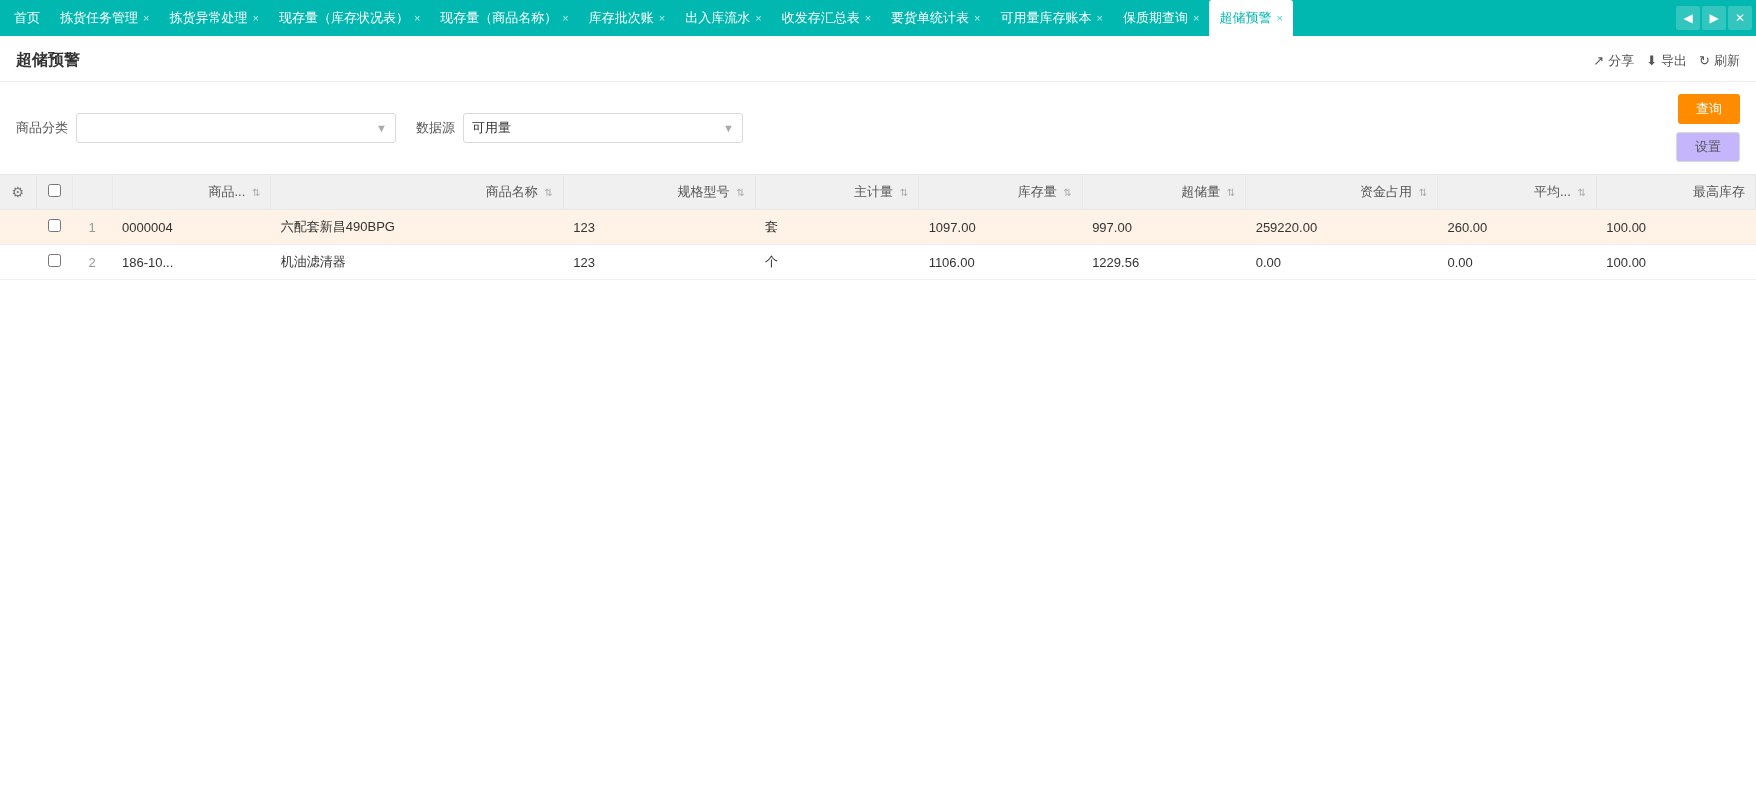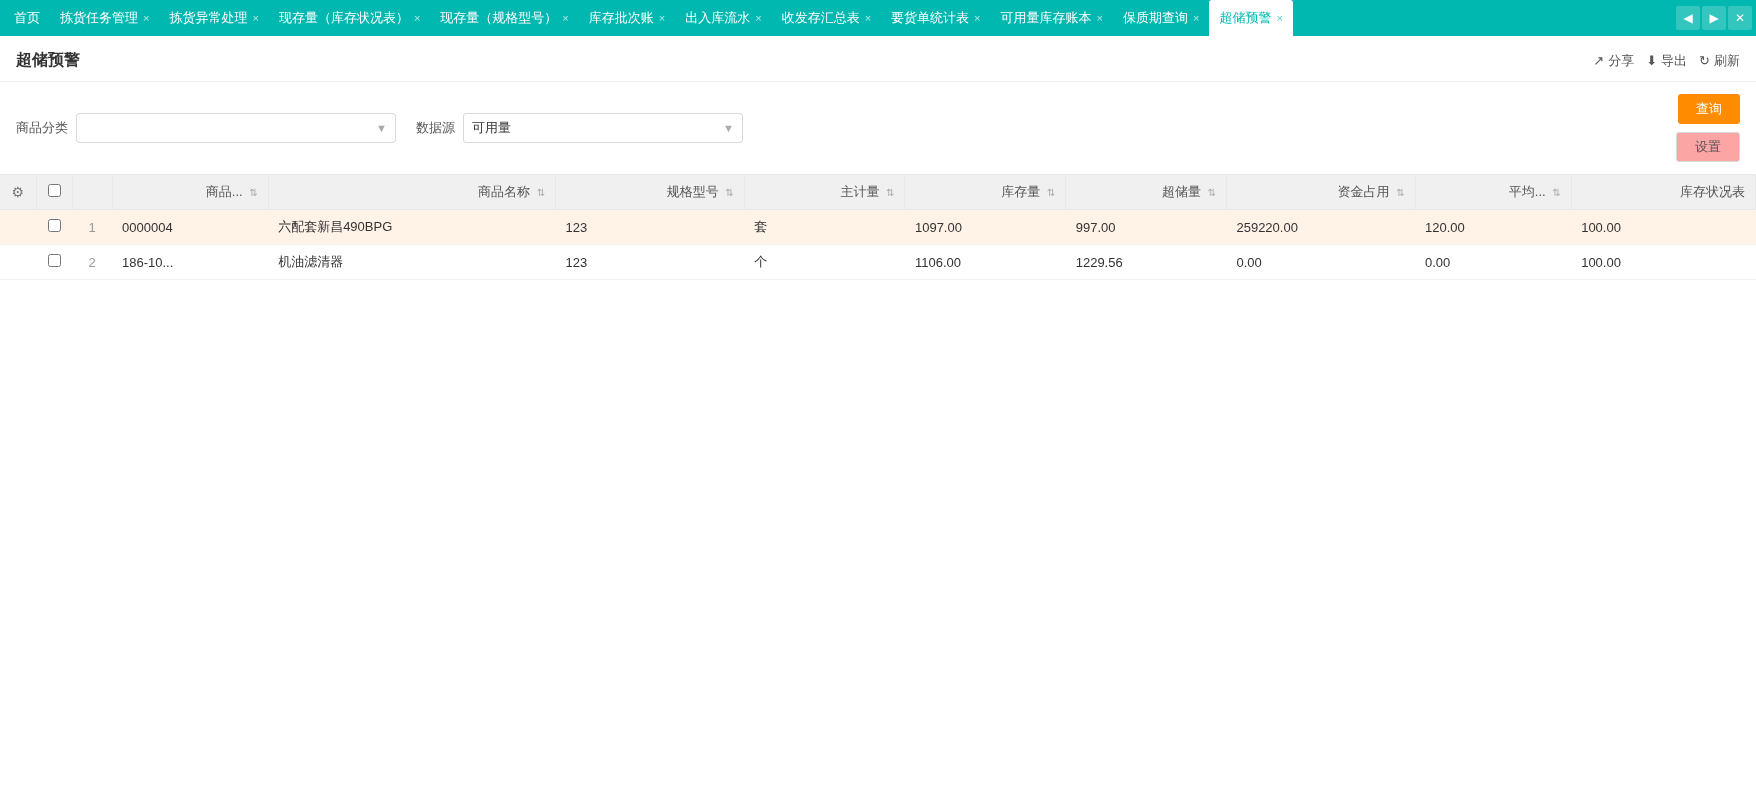--- a/index.html
+++ b/index.html
@@ -131,21 +131,21 @@
       background: #ff8c00;
       color: #fff;
       border: none;
       border-radius: 3px;
       padding: 6px 18px;
       cursor: pointer;
       font-size: 13px;
       margin-left: auto;
     }
     .btn-settings {
-      background: #fca5a5;
+      background: #c4b5fd;
       color: #555;
       border: 1px solid #d9d9d9;
       border-radius: 3px;
       padding: 5px 18px;
       cursor: pointer;
       font-size: 13px;
       margin-top: 4px;
     }
     .filter-buttons {
       display: flex;
@@ -226,21 +226,21 @@
   </div>
   <div class="top-nav-item">
     <span>拣货异常处理</span>
     <span class="close-btn">×</span>
   </div>
   <div class="top-nav-item">
     <span>现存量（库存状况表）</span>
     <span class="close-btn">×</span>
   </div>
   <div class="top-nav-item">
-    <span>现存量（规格型号）</span>
+    <span>现存量（商品名称）</span>
     <span class="close-btn">×</span>
   </div>
   <div class="top-nav-item">
     <span>库存批次账</span>
     <span class="close-btn">×</span>
   </div>
   <div class="top-nav-item">
     <span>出入库流水</span>
     <span class="close-btn">×</span>
   </div>
@@ -349,39 +349,39 @@
           </th>
           <th>
             <span>资金占用</span>
             <span class="sort-icon">⇅</span>
           </th>
           <th>
             <span>平均...</span>
             <span class="sort-icon">⇅</span>
           </th>
           <th>
-            <span>库存状况表</span>
+            <span>最高库存</span>
           </th>
         </tr>
       </thead>
       <tbody id="table-body">
       <tr class="highlighted">
     <td class="settings-col"></td>
     <td class="checkbox-col">
       <input type="checkbox" style="">
     </td>
     <td class="row-num">1</td>
     <td>0000004</td>
     <td>六配套新昌490BPG</td>
     <td>123</td>
     <td>套</td>
     <td>1097.00</td>
     <td>997.00</td>
     <td>259220.00</td>
-    <td>120.00</td>
+    <td>260.00</td>
     <td>100.00</td>
   </tr>
           <tr>
     <td class="settings-col"></td>
     <td class="checkbox-col">
       <input type="checkbox" style="">
     </td>
     <td class="row-num">2</td>
     <td>186-10...</td>
     <td>机油滤清器</td>

